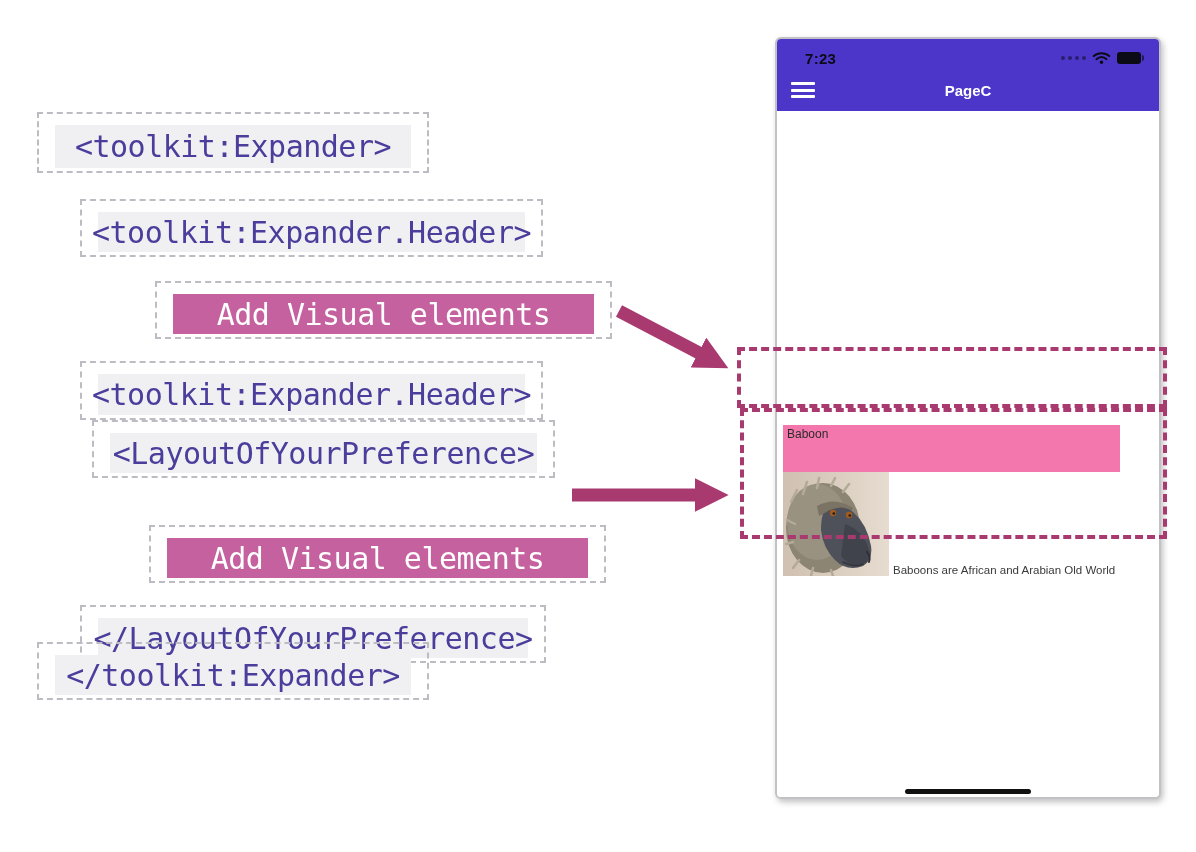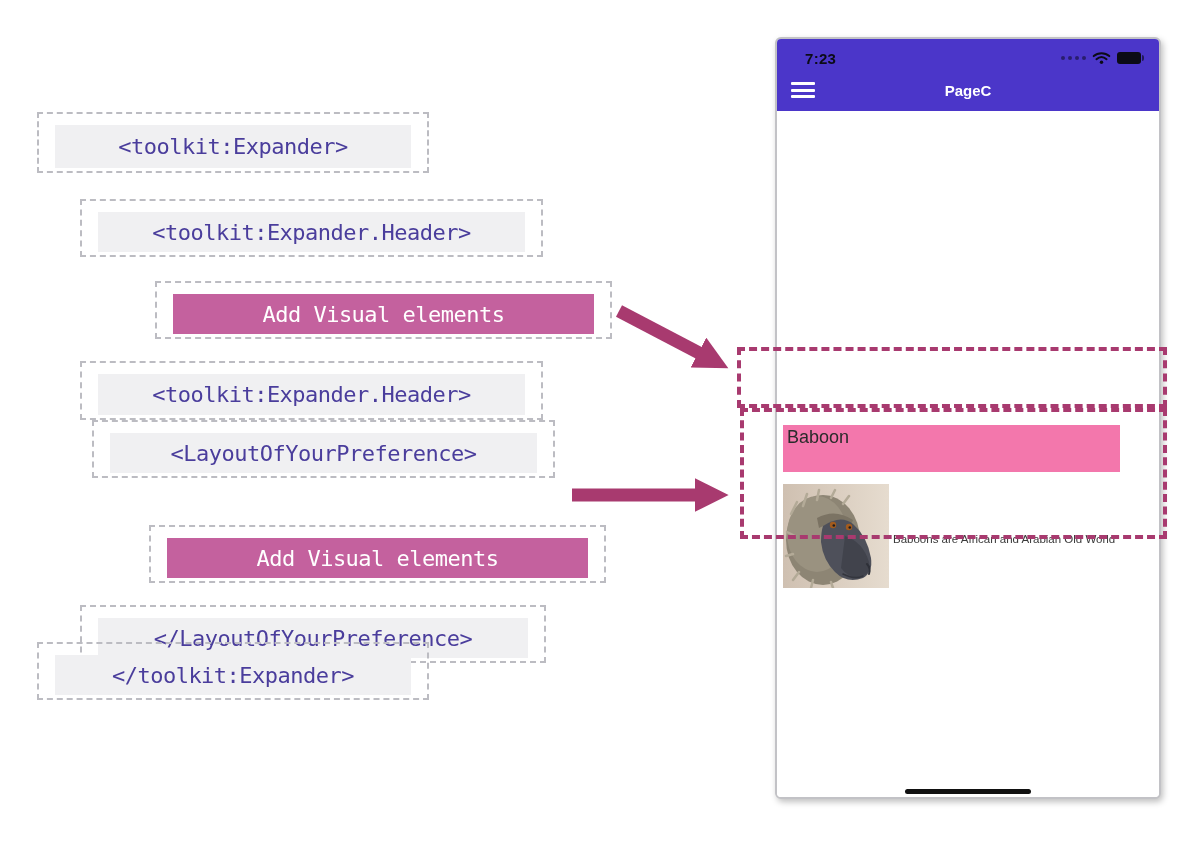--- a/index.html
+++ b/index.html
@@ -24,21 +24,21 @@
   .block{
     position:absolute;
     border:2px dashed var(--code-dash);
     display:flex;align-items:center;justify-content:center;
     background:transparent;
   }
   .block .inner{
     display:flex;align-items:center;justify-content:center;
     width:calc(100% - 32px);height:calc(100% - 14px);
     font-family:"DejaVu Sans Mono", monospace;
-    font-size:22px;
+    font-size:30px;
     letter-spacing:-0.5px;
     white-space:nowrap;
     margin-top:8px;
   }
   .block.code .inner{
     background:var(--code-bg);
     color:var(--code-text);
   }
   .block.action .inner{
     background:var(--action-pink);
@@ -106,28 +106,28 @@
   .nav-title{
     position:absolute;left:0;right:0;text-align:center;
     color:#ffffff;font-weight:bold;font-size:15px;
   }
   .phone-body{position:relative;height:690px;background:#ffffff;}
   .expander-header{
     position:absolute;
     left:6px;top:314px;width:337px;height:47px;
     background:var(--header-pink);
     color:#2b2b2b;
-    font-size:18px;
+    font-size:12px;
     padding:2px 4px;
     cursor:pointer;
   }
   .expander-content{
     position:absolute;
-    left:6px;top:371px;right:0;height:108px;
-    display:flex;align-items:center;
+    left:6px;top:357px;right:0;height:108px;
+    display:flex;align-items:flex-end;
   }
   .baboon-img{
     width:106px;height:104px;flex:0 0 auto;
     display:block;
   }
   .expander-text{
     font-size:11.5px;color:#3a3a3a;
     margin:6px 0 0 4px;
     white-space:nowrap;overflow:hidden;
   }

